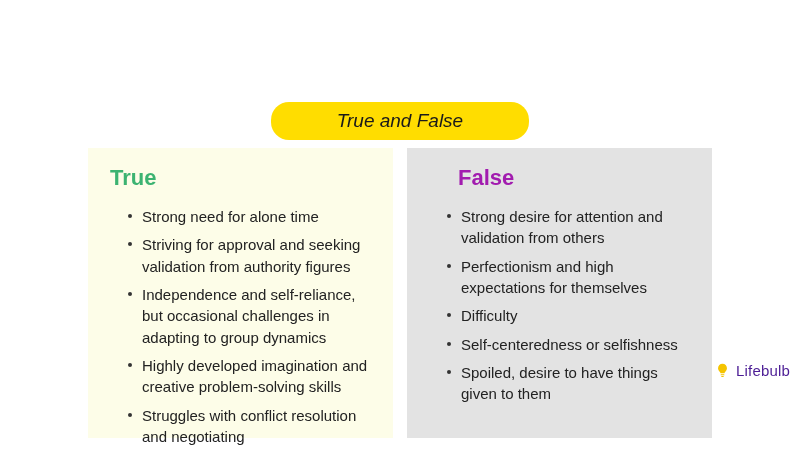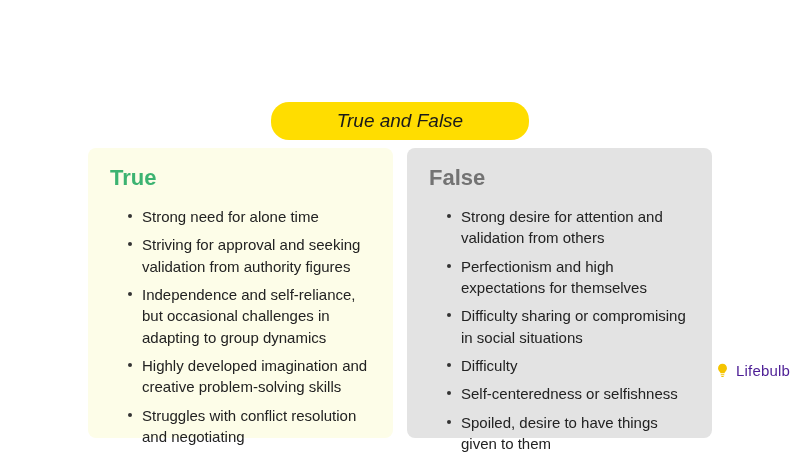--- a/index.html
+++ b/index.html
@@ -52,21 +52,21 @@
   .subtitle-text {
     font-size: 19px;
     font-style: italic;
     color: #1a1a1a;
   }
   .card {
     position: absolute;
     top: 148px;
     width: 305px;
     height: 290px;
-    border-radius: 8px;
+    border-radius: 0;
     box-sizing: border-box;
     padding: 18px 20px 10px 22px;
   }
   .card-true {
     left: 88px;
     background: #fdfde8;
   }
   .card-false {
     left: 407px;
     background: #e3e3e3;
@@ -74,21 +74,22 @@
   .card-heading {
     font-size: 22px;
     font-weight: bold;
     margin: 0 0 16px 0;
     line-height: 1.1;
   }
   .card-heading.true {
     color: #3cb371;
   }
   .card-heading.false {
-    color: #737373;
+    color: #a21caf;
+    margin-left: 29px;
   }
   ul.trait-list {
     margin: 0;
     padding: 0 0 0 18px;
     list-style: none;
   }
   ul.trait-list li {
     position: relative;
     font-size: 15px;
     line-height: 1.42;
@@ -144,21 +145,20 @@
       <li>Highly developed imagination and creative problem-solving skills</li>
       <li>Struggles with conflict resolution and negotiating</li>
     </ul>
   </div>
 
   <div class="card card-false">
     <div class="card-heading false">False</div>
     <ul class="trait-list">
       <li>Strong desire for attention and validation from others</li>
       <li>Perfectionism and high expectations for themselves</li>
-      <li>Difficulty sharing or compromising in social situations</li>
       <li>Difficulty</li>
       <li>Self-centeredness or selfishness</li>
       <li>Spoiled, desire to have things given to them</li>
     </ul>
   </div>
 
   <div class="logo">
     <span class="logo-mark">
       <svg width="17" height="17" viewBox="0 0 24 24" aria-hidden="true">
         <path d="M12 2.5c-3.6 0-6.3 2.8-6.3 6.2 0 2.3 1.2 3.8 2.3 5 .7.8 1.1 1.4 1.2 2.2h5.6c.1-.8.5-1.4 1.2-2.2 1.1-1.2 2.3-2.7 2.3-5 0-3.4-2.7-6.2-6.3-6.2z" fill="#f5c400"></path>

